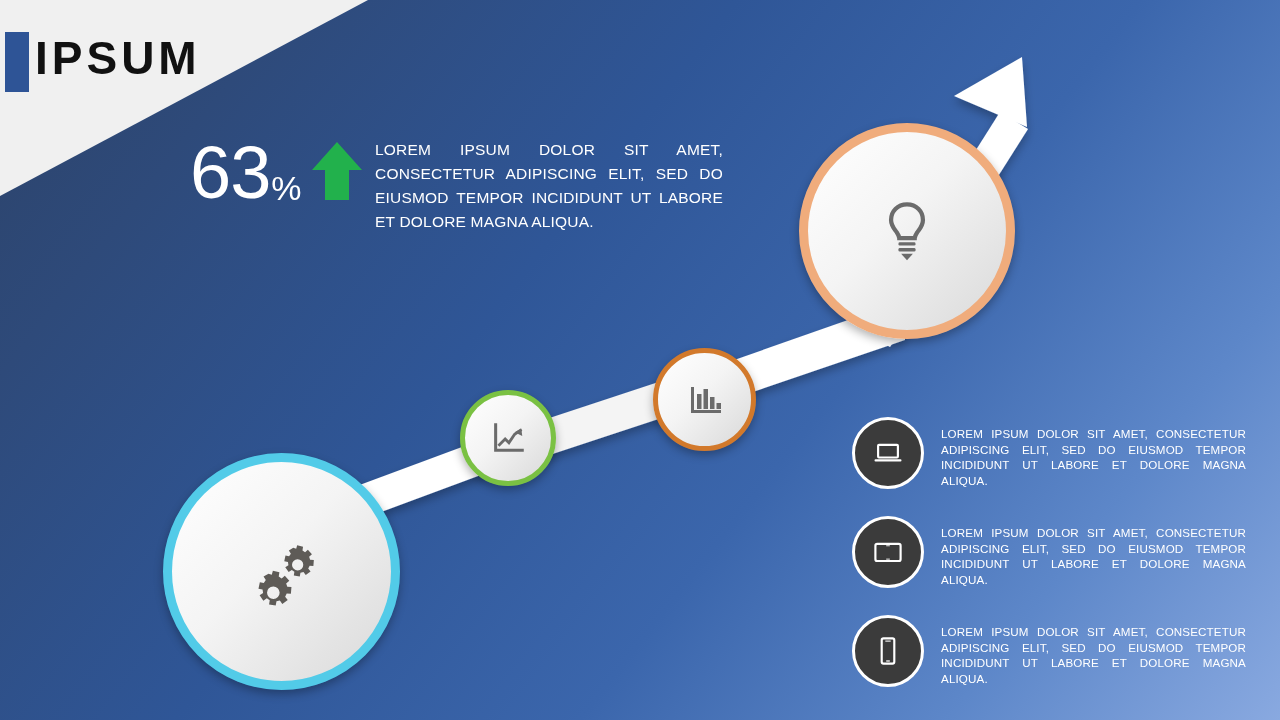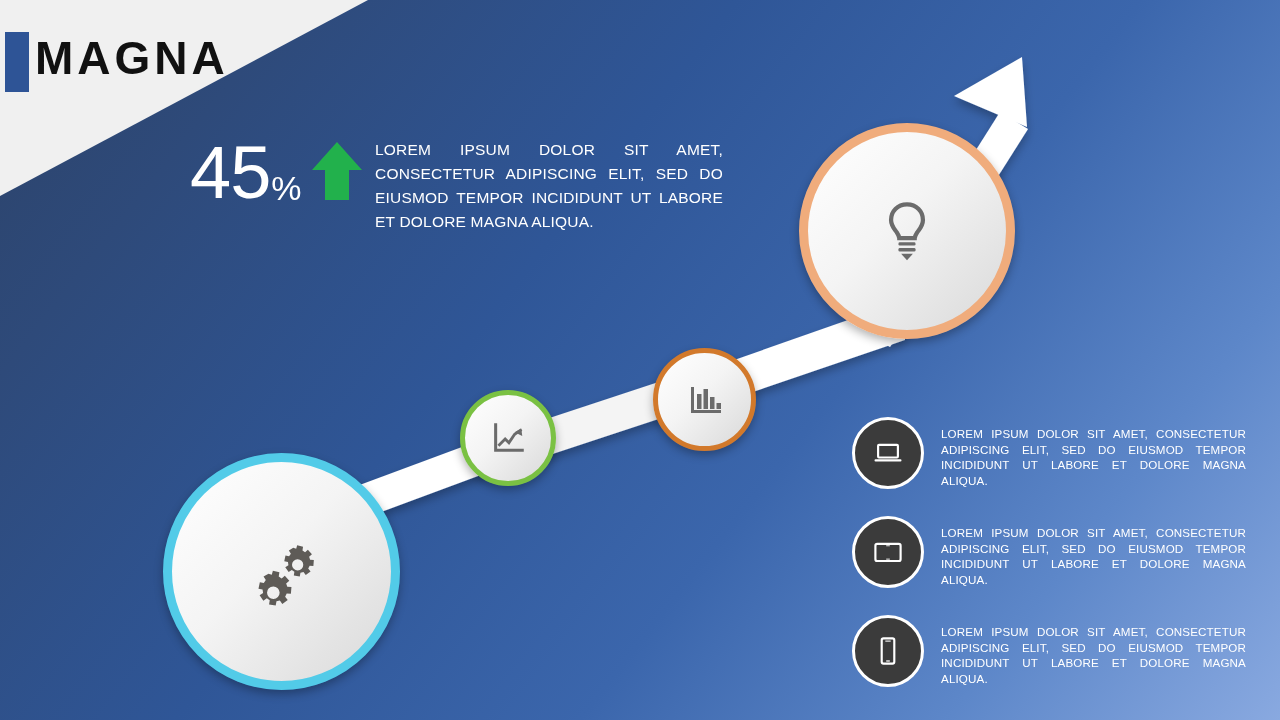--- a/index.html
+++ b/index.html
@@ -164,21 +164,21 @@
     letter-spacing: 0.15px;
   }
 </style>
 </head>
 <body>
 
 <div id="slide">
 
   <div class="corner-band"></div>
   <div class="title-accent"></div>
-  <div class="title-text">MAGNA</div>
+  <div class="title-text">IPSUM</div>
 
   <svg class="path-layer" viewBox="0 0 1280 720" preserveAspectRatio="none">
     <defs>
       <filter id="softshadow" x="-20%" y="-20%" width="150%" height="150%">
         <feDropShadow dx="0" dy="5" stdDeviation="5" flood-color="#000000" flood-opacity="0.28"></feDropShadow>
       </filter>
     </defs>
     <g filter="url(#softshadow)">
 
       <polygon fill="#ffffff" points="330,496 505,431 505,466 330,531"></polygon>
@@ -187,21 +187,21 @@
 
       <polygon fill="#ffffff" points="700,372 905,300 905,340 700,410"></polygon>
 
       <polygon fill="#ffffff" points="862,330 1000,112 1028,129 890,347"></polygon>
 
       <polygon fill="#ffffff" points="1022,57 1027,127 954,96"></polygon>
     </g>
   </svg>
 
   <div class="stat-wrap">
-    <span class="stat-number">45</span>
+    <span class="stat-number">63</span>
     <span class="stat-percent">%</span>
     <svg class="stat-arrow" width="54" height="62" viewBox="0 0 54 62">
       <polygon fill="#22b14c" points="27,2 52,30 39,30 39,60 15,60 15,30 2,30"></polygon>
     </svg>
   </div>
 
   <div class="lead-text">LOREM IPSUM DOLOR SIT AMET, CONSECTETUR ADIPISCING ELIT, SED DO EIUSMOD TEMPOR INCIDIDUNT UT LABORE ET DOLORE MAGNA ALIQUA.</div>
 
   <div class="node node-gears">
     <svg class="glyph" width="72" height="72" viewBox="0 0 64 64">

